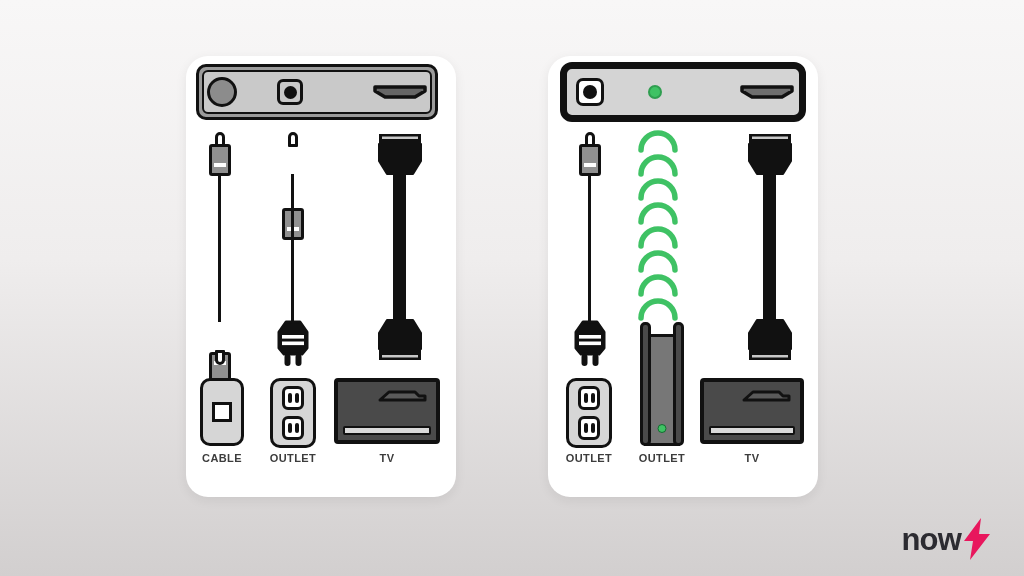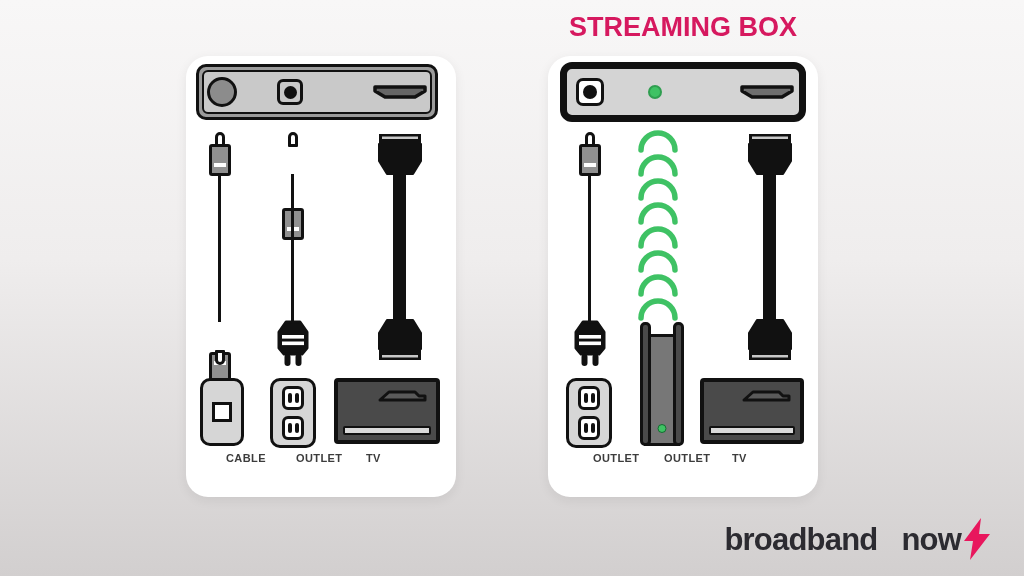--- a/index.html
+++ b/index.html
@@ -117,21 +117,21 @@
   }
   .rail-l { left: 0; } .rail-r { right: 0; }
   .router-led {
     position: absolute; left: 50%; transform: translateX(-50%); bottom: 10px;
     width: 9px; height: 9px; border-radius: 50%;
     background: #3fc264; border: 1px solid #136b30;
   }
 
   .plate-label {
     position: absolute; top: 396px; font-size: 11px; font-weight: 700;
-    color: #3c3c3c; letter-spacing: 0.4px; margin-left: 32px;
+    color: #3c3c3c; text-align: center; letter-spacing: 0.4px;
   }
 
   
   .logo {
     position: absolute; right: 34px; bottom: 16px;
     display: flex; align-items: center; color: #2c2b31;
     font-size: 31px; letter-spacing: -0.8px;
   }
   .logo-regular { font-weight: 600; }
   .logo-bold { font-weight: 800; padding-left: 24px; }
@@ -209,21 +209,20 @@
         <polygon points="3,11 12,3 38,3 42,7 48,7 48,11" fill="#5a5a5a" stroke="#111" stroke-width="3" stroke-linejoin="round"></polygon>
       </svg>
       <div class="tv-bar"></div>
     </div>
 
     <div class="plate-label" style="left:8px; width:56px;">CABLE</div>
     <div class="plate-label" style="left:78px; width:58px;">OUTLET</div>
     <div class="plate-label" style="left:148px; width:106px;">TV</div>
   </div>
 
-  <div class="card-title title-right">STREAMING BOX</div>
 
   <div class="card card-right">
 
     <div class="device-stream">
       <div class="vcenter port-optical-stream">
         <div class="optical-dot" style="width:14px;height:14px;"></div>
       </div>
       <div class="vcenter led"></div>
       <svg class="vcenter port-hdmi-streambox" viewBox="0 0 56 16">
         <polygon points="3,3 53,3 53,7 43,13 13,13 3,7" fill="#6e6e6e" stroke="#111" stroke-width="3.5" stroke-linejoin="round"></polygon>
@@ -293,20 +292,19 @@
       </svg>
       <div class="tv-bar"></div>
     </div>
 
     <div class="plate-label" style="left:13px; width:56px;">OUTLET</div>
     <div class="plate-label" style="left:84px; width:60px;">OUTLET</div>
     <div class="plate-label" style="left:152px; width:104px;">TV</div>
   </div>
 
   <div class="logo">
-    <span class="logo-regular">broadband</span>
       <span class="logo-bold">now</span>
     <svg class="logo-bolt" width="26" height="42" viewBox="0 0 26 42">
       <polygon points="17,0 0,23 9,23 6,42 26,16 15,16" fill="#e8175d"></polygon>
     </svg>
   </div>
 
 </div>
 
 </body></html>

